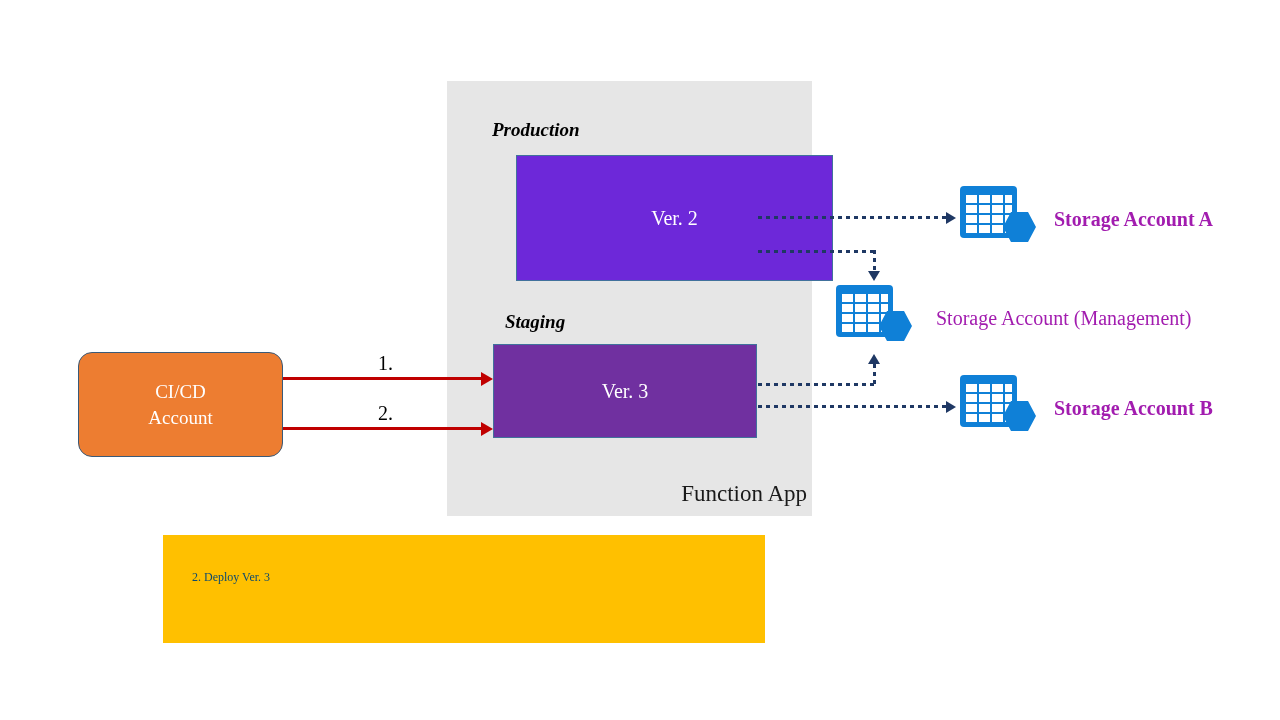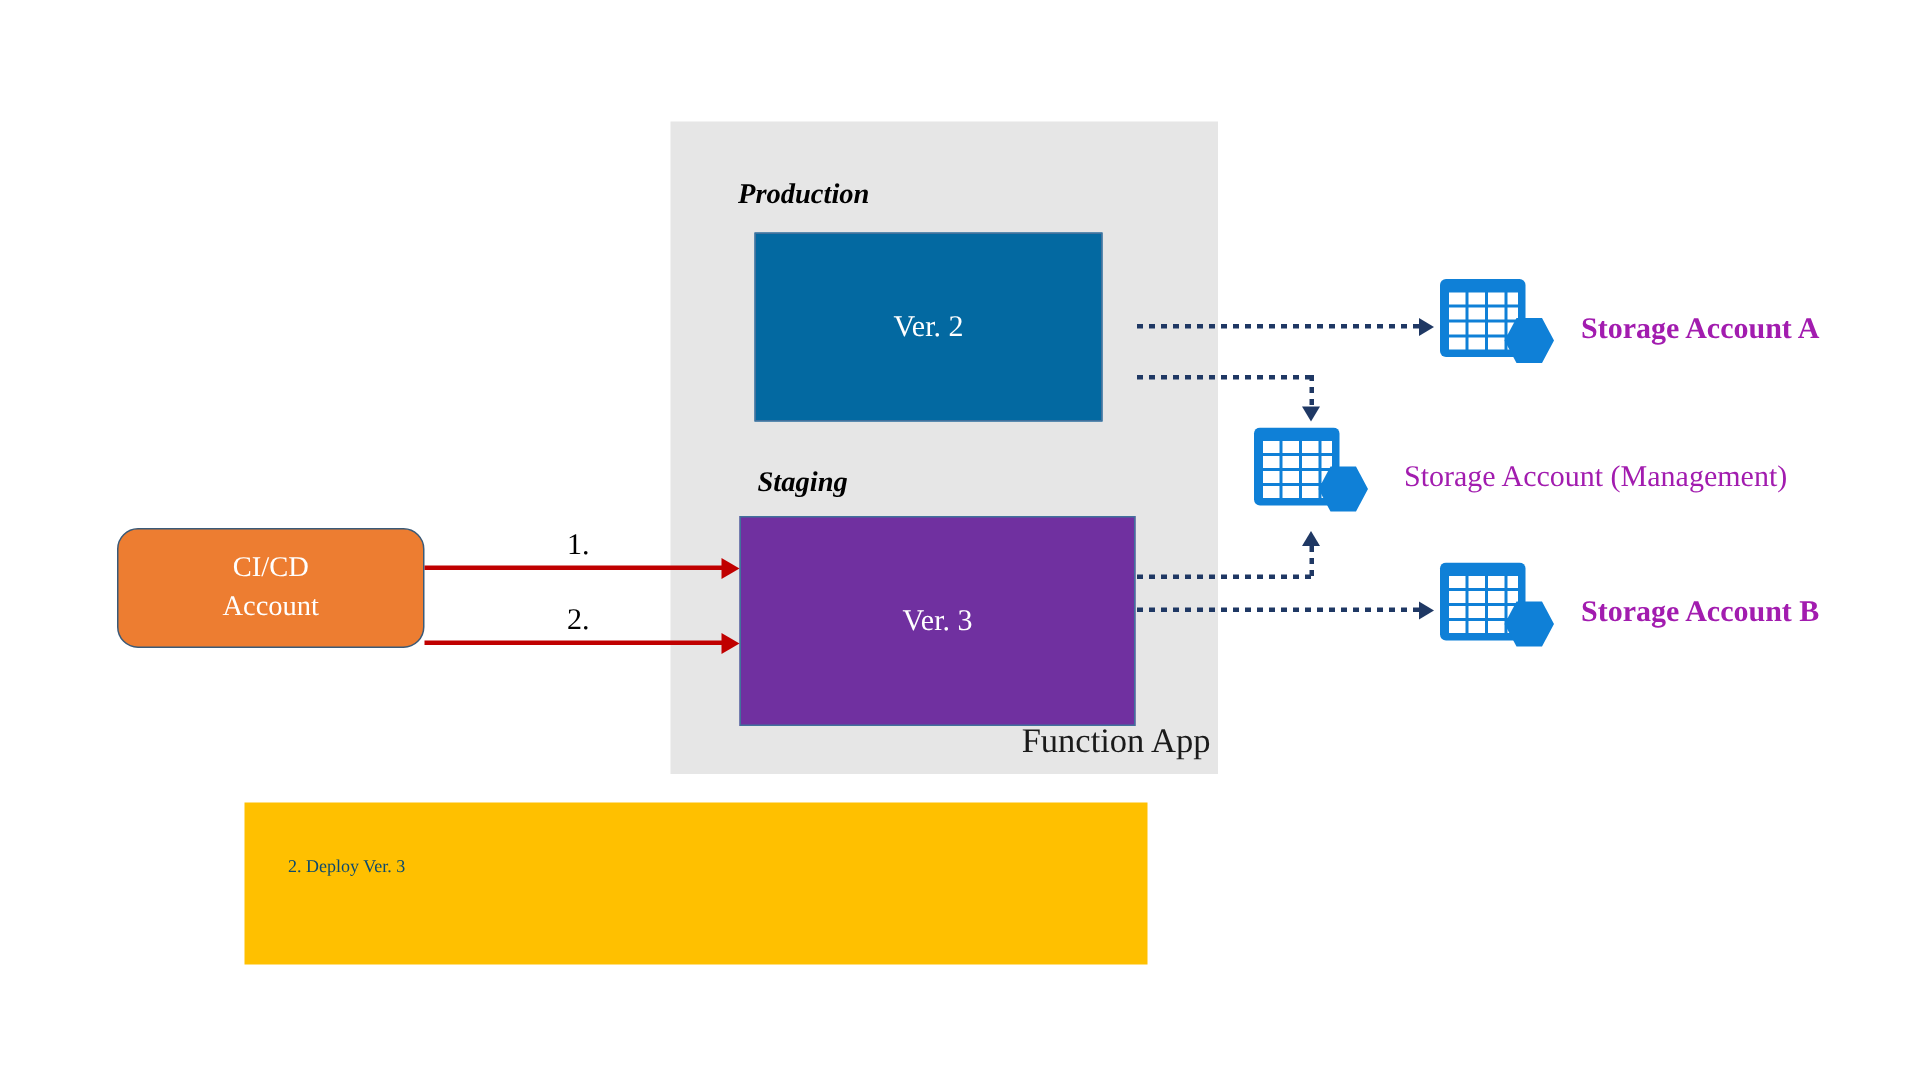--- a/index.html
+++ b/index.html
@@ -61,40 +61,40 @@
     border: 1px solid #41719c;
     box-sizing: border-box;
     display: flex;
     align-items: center;
     justify-content: center;
     color: #ffffff;
     font-size: 20px;
     line-height: 24px;
   }
   #production-version-box {
-    left: 503px;
+    left: 516px;
     top: 155px;
-    width: 232px;
+    width: 317px;
     height: 126px;
-    background: #0369a1;
+    background: #6d28d9;
   }
   #staging-version-box {
     left: 493px;
     top: 344px;
     width: 264px;
-    height: 140px;
+    height: 94px;
     background: #7030A0;
   }
 
   
   #cicd-pipeline-box {
     left: 78px;
     top: 352px;
     width: 205px;
-    height: 80px;
+    height: 105px;
     background: #ED7D31;
     border: 1px solid #3a5a78;
     border-radius: 14px;
     box-sizing: border-box;
     display: flex;
     flex-direction: column;
     align-items: center;
     justify-content: center;
     color: #ffffff;
     font-size: 19px;

